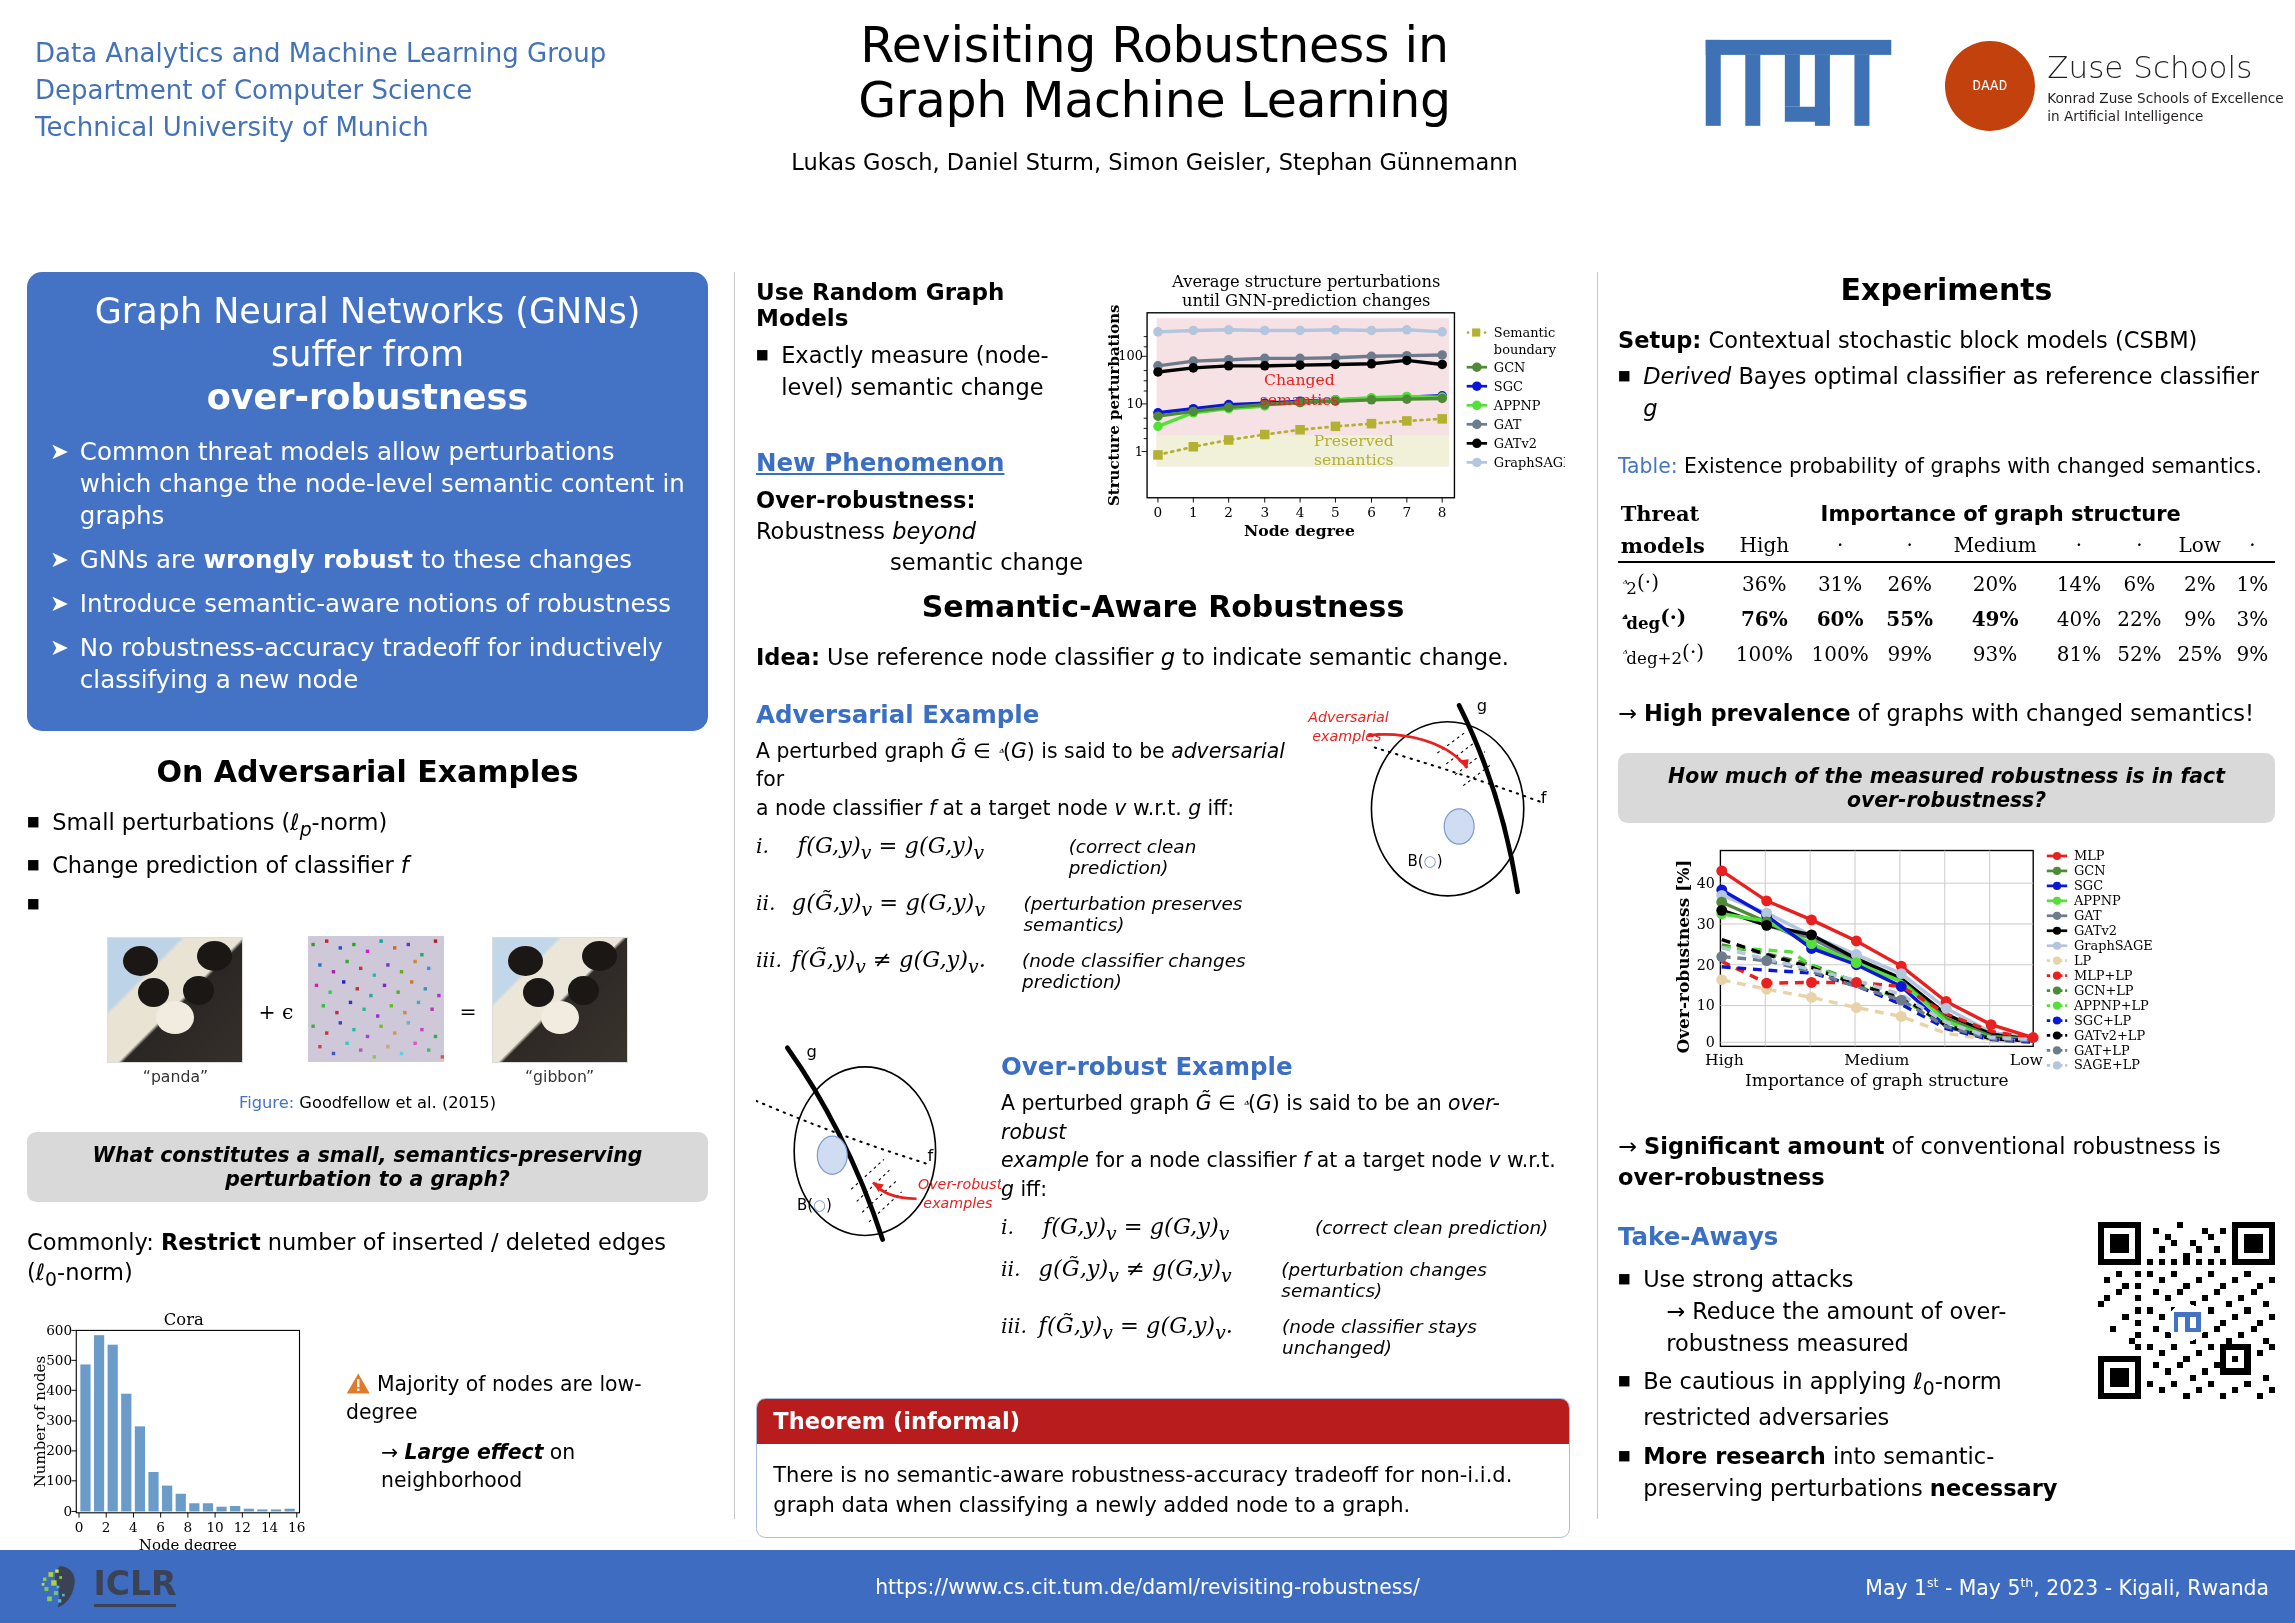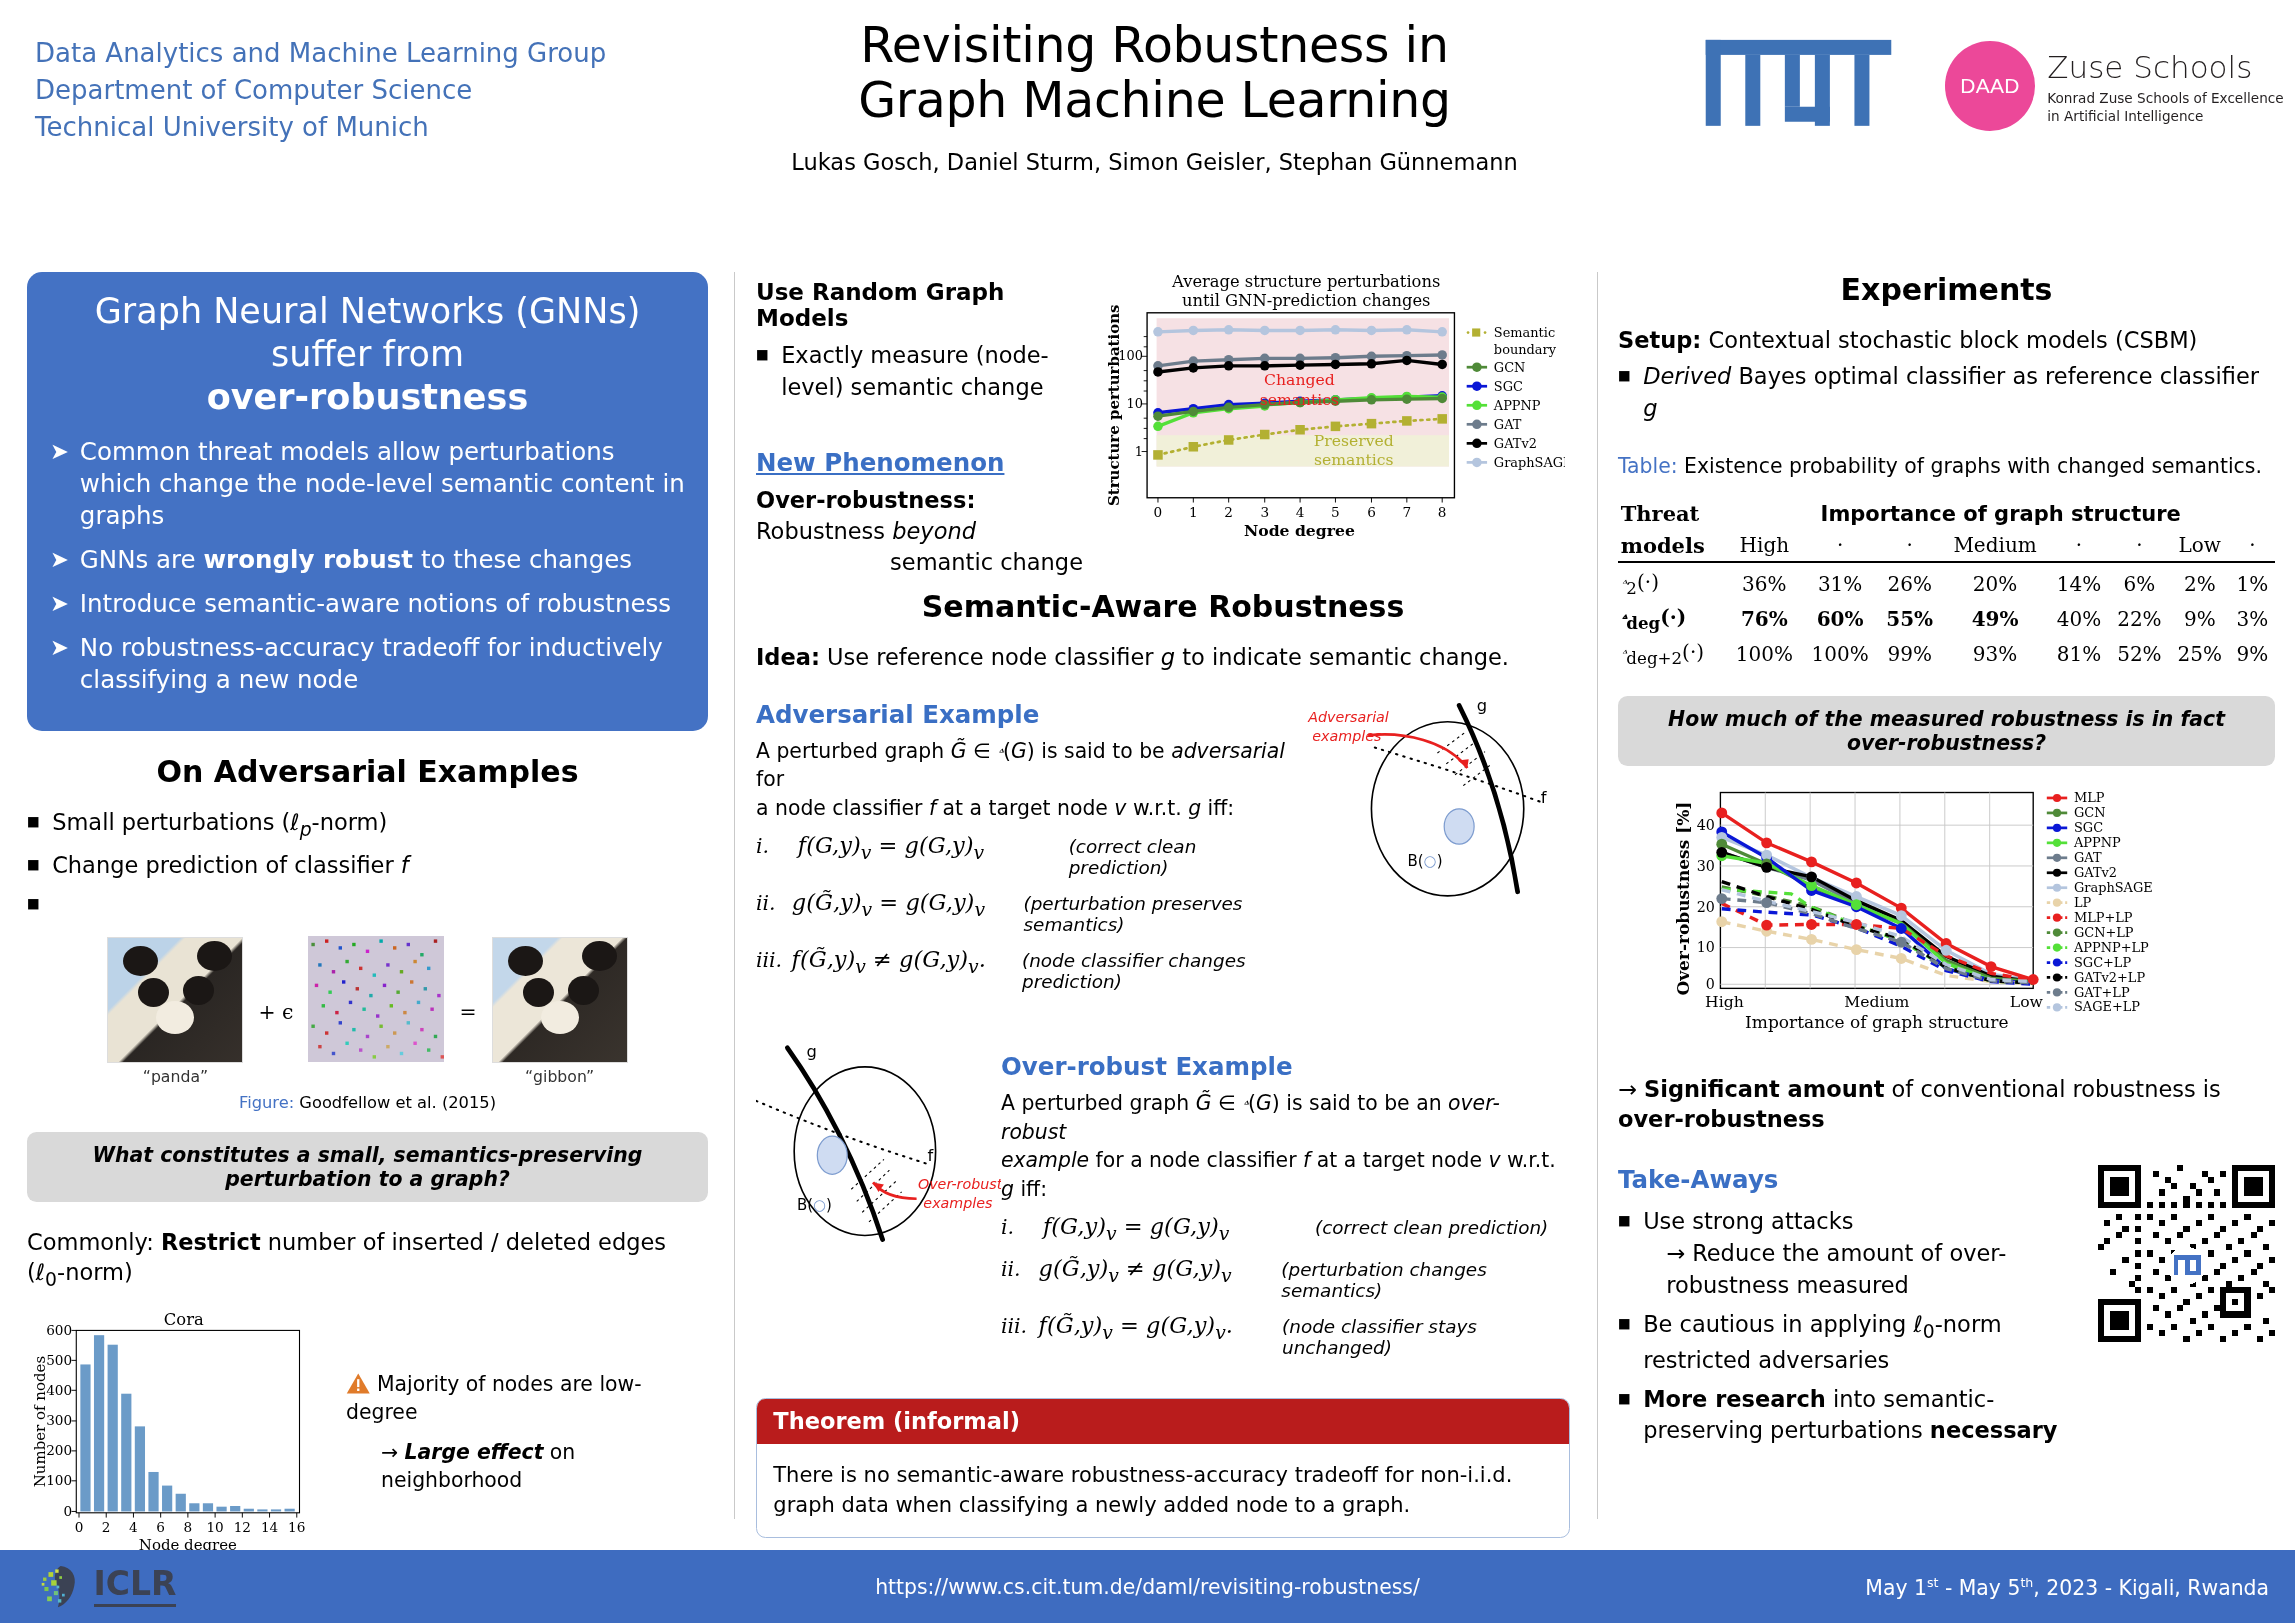--- a/index.html
+++ b/index.html
@@ -23,22 +23,22 @@
     font-family: "DejaVu Sans", sans-serif; font-weight: 400; letter-spacing: -0.3px;
   }
   .authors { margin-top: 20.4px; font-size: 22.5px; color:#000; font-family:"DejaVu Sans",sans-serif; }
 
   
   .tum-logo { position: absolute; left: 1703px; top: 37px; width: 191px; height: 89px; }
   .tum-logo svg { width: 100%; height: 100%; display:block; }
   .daad-block { position:absolute; left: 1945px; top: 41px; display:flex; align-items:flex-start; gap: 12.3px; }
   .daad-oval {
     width: 90px; height: 90px; border-radius: 50%;
-    background: #ec4899; color:#fff; display:flex; align-items:center; justify-content:center;
-    font-size: 21px; font-family:Liberation Sans, sans-serif; letter-spacing:0.3px;
+    background: #c2410c; color:#fff; display:flex; align-items:center; justify-content:center;
+    font-size: 14px; font-family:Liberation Mono, monospace; letter-spacing:0.3px;
   }
   .zuse-txt { padding-top: 9.5px; }
   .zuse-txt .zt1 { font-size: 31px; color:#231f20; font-family:"DejaVu Sans",sans-serif; font-weight:300; line-height:1.05; }
   .zuse-txt .zt2 { font-size: 13.6px; color:#231f20; line-height: 1.32; margin-top:6.8px; font-family:"DejaVu Sans",sans-serif; }
 
   
   .col { position: absolute; top: 272px; }
   .col-left   { left: 27px;   width: 681px; }
   .col-mid    { left: 756px; width: 814px; }
   .col-right  { left: 1618px; width: 657px; }
@@ -799,20 +799,23 @@
         <td>99%</td>
         <td>93%</td>
         <td>81%</td>
         <td>52%</td>
         <td>25%</td>
         <td>9%</td>
       </tr>
     </tbody>
       </table>
 
+    <div class="body34" style="margin-top:27px;">
+      <span>→ </span><b>High prevalence</b><span> of graphs with changed semantics!</span>
+    </div>
 
     <div class="greybar" style="margin-top:24.5px;">How much of the measured robustness is in fact over-robustness?</div>
 
     
     <svg width="640" height="272" viewBox="0 0 940 400" style="margin-top:17.7px;">
       <rect x="150" y="14" width="460" height="288" fill="#fff" stroke="#000" stroke-width="2"></rect>
 
       <g stroke="#c8c8c8" stroke-width="1.4">
         <line x1="150" y1="62" x2="610" y2="62"></line>
         <line x1="150" y1="122" x2="610" y2="122"></line>

